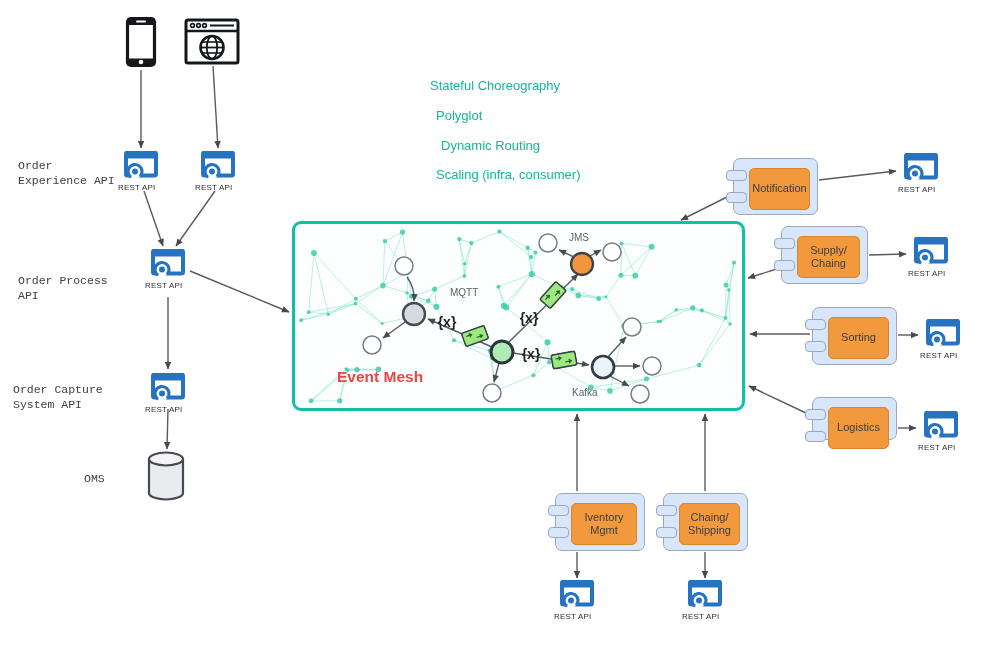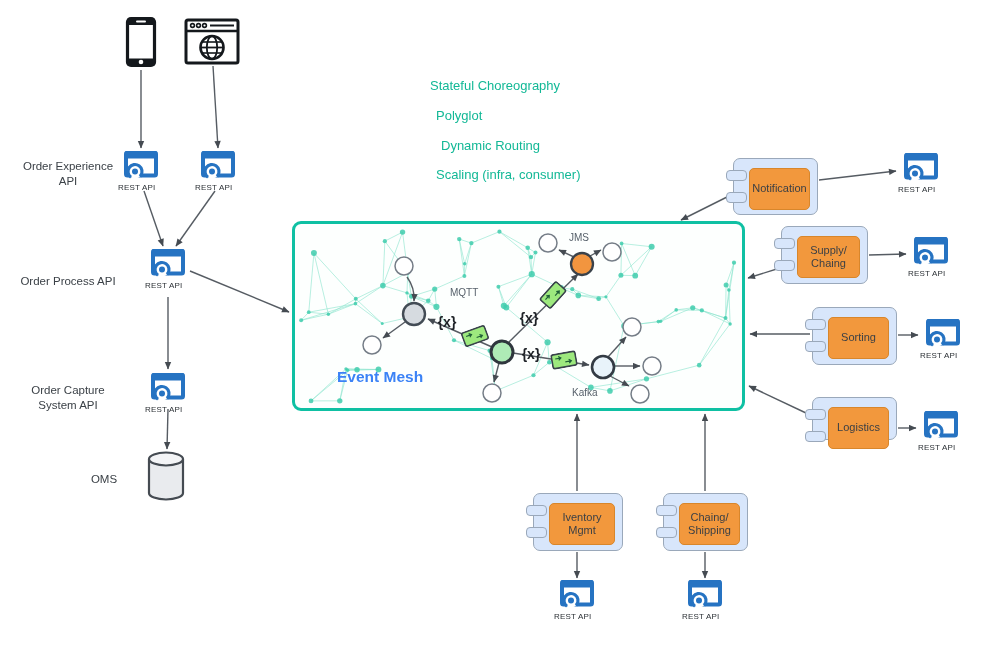--- a/index.html
+++ b/index.html
@@ -1,38 +1,38 @@
 <!DOCTYPE html>
 <html><head>
 <meta charset="utf-8">
 <style>
   html,body{margin:0;padding:0;background:#fff;}
   .canvas{position:relative;width:992px;height:648px;overflow:hidden;
           font-family:"Liberation Sans",sans-serif;background:#fff;}
   
-  .flow-label{position:absolute;font-size:11.5px;color:#3b4147;text-align:center;line-height:1.3;z-index:4;}
+  .flow-label{position:absolute;font-size:11.5px;color:#3b4147;line-height:1.3;z-index:4;font-family:Liberation Mono, monospace;}
   .feature{position:absolute;font-weight:normal;font-size:13px;color:#12B896;white-space:nowrap;z-index:2;}
   
   .rest{position:absolute;width:46px;text-align:left;z-index:4;}
   .rest svg{width:36px;height:32px;display:block;margin:0 auto;}
   .rest-label{font-size:8px;color:#2b3035;letter-spacing:.2px;margin-top:1px;white-space:nowrap;}
   
   .component{position:absolute;background:#D8E6FB;border:1.6px solid #9AA8BA;border-radius:7px;
              box-sizing:border-box;z-index:4;}
   .component .module{position:absolute;left:15px;top:9px;right:7px;bottom:9px;background:#F2983D;
              border:1.6px solid #D8862B;border-radius:5px;display:flex;align-items:center;
              justify-content:center;text-align:center;font-size:11px;color:#3a3f45;line-height:1.2;
              padding:20px;box-sizing:border-box;}
   .component .tab{position:absolute;left:-8px;width:21px;height:11px;background:#D8E6FB;
              border:1.6px solid #9AA8BA;border-radius:4px;box-sizing:border-box;}
   .tab.t1{top:11px}.tab.t2{top:33px}
   
   .mesh-box{position:absolute;left:292px;top:221px;width:453px;height:190px;border:3px solid #0FC0A3;
             border-radius:9px;background:#FDFFFE;box-sizing:border-box;z-index:1;}
-  .mesh-title{position:absolute;left:42px;top:144px;font-size:15.5px;font-weight:bold;color:#3b82f6;}
+  .mesh-title{position:absolute;left:42px;top:144px;font-size:15.5px;font-weight:bold;color:#ef4444;}
   .proto{position:absolute;font-size:10px;color:#57616B;white-space:nowrap;}
   #mesh-net{position:absolute;left:0;top:0;}
   .overlay{position:absolute;left:0;top:0;z-index:3;pointer-events:none;}
   .src-icon{position:absolute;z-index:4;}
   .conn{stroke:#565C63;stroke-width:1.4;fill:none;}
 </style>
 </head>
 <body>
 
 <div class="canvas">
@@ -371,21 +371,21 @@
   <div class="component" style="left:812px;top:307px;width:85px;height:58px">
     <span class="tab t1"></span>
     <span class="tab t2"></span>
     <div class="module">Sorting</div>
   </div>
   <div class="component" style="left:812px;top:397px;width:85px;height:43px">
     <span class="tab t1"></span>
     <span class="tab t2"></span>
     <div class="module">Logistics</div>
   </div>
-  <div class="component" style="left:533px;top:493px;width:90px;height:58px">
+  <div class="component" style="left:555px;top:493px;width:90px;height:58px">
     <span class="tab t1"></span>
     <span class="tab t2"></span>
     <div class="module">Iventory Mgmt</div>
   </div>
   <div class="component" style="left:663px;top:493px;width:85px;height:58px">
     <span class="tab t1"></span>
     <span class="tab t2"></span>
     <div class="module">Chaing/ Shipping</div>
   </div>
 

